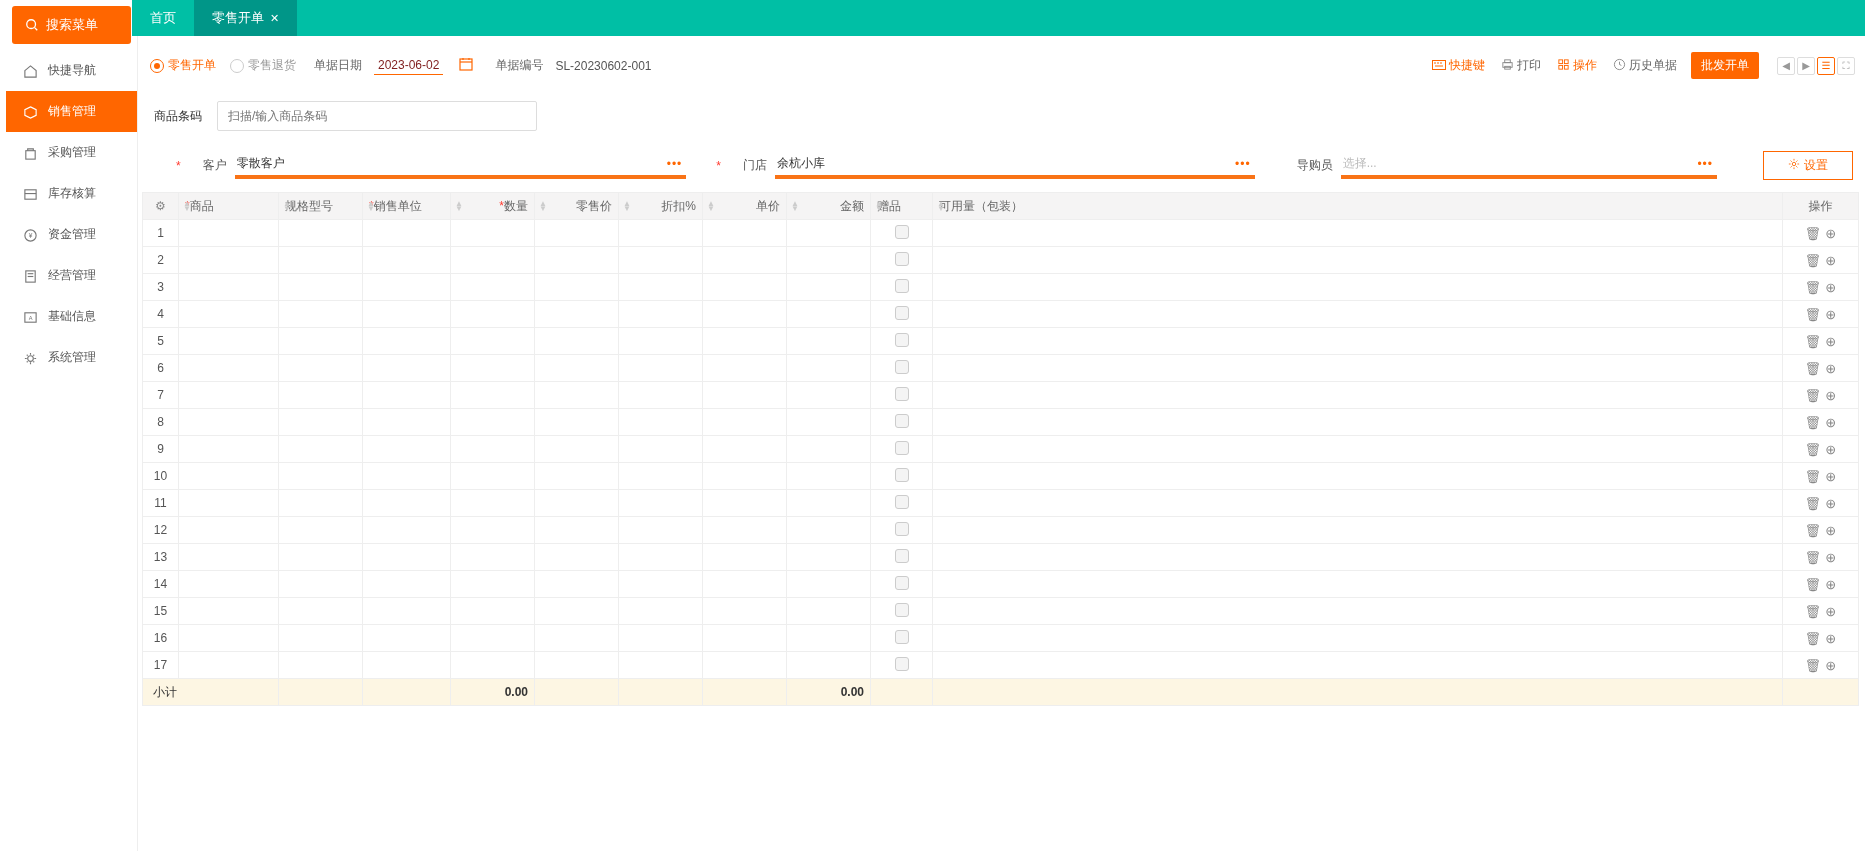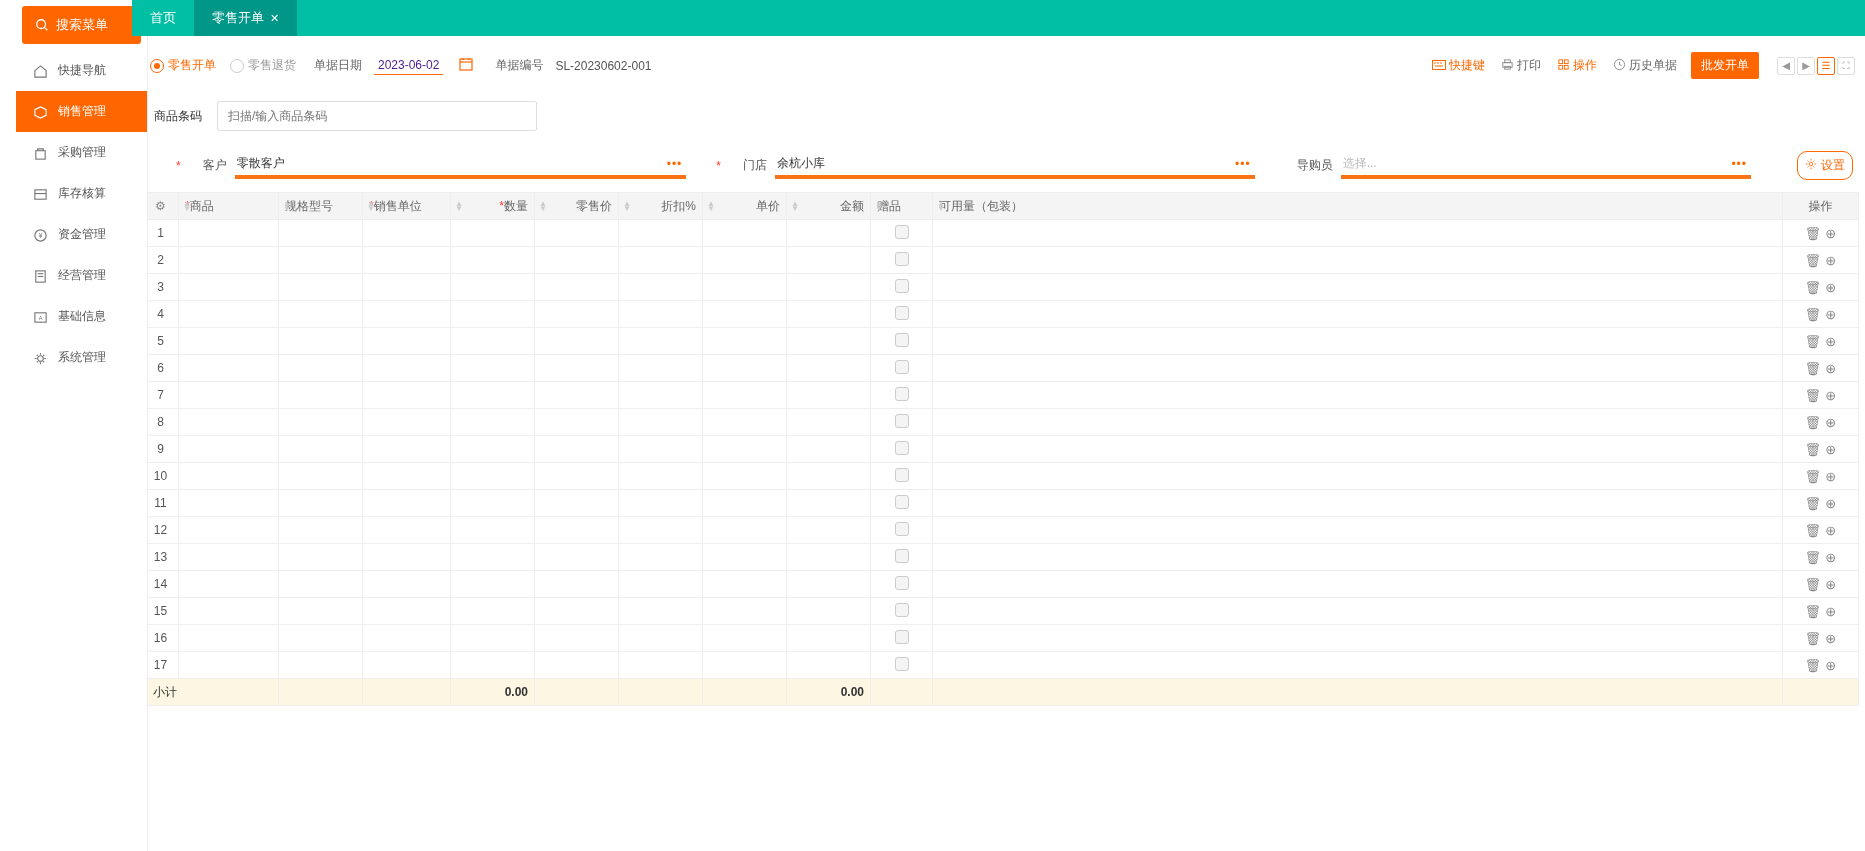--- a/index.html
+++ b/index.html
@@ -9,21 +9,21 @@
     }
     body {
       font-family: "Microsoft YaHei", Arial, sans-serif;
       font-size: 12px;
       color: #333;
       background: #fff;
     }
     
     .sidebar {
       position: fixed;
-      left: 16px;
+      left: 6px;
       top: 0;
       width: 132px;
       height: 100%;
       background: #fff;
       border-right: 1px solid #eee;
       z-index: 10;
     }
     .search-menu {
       background: #ff6600;
       color: #fff;
@@ -128,21 +128,21 @@
       color: #ff6600;
     }
     .radio-label {
       color: #999;
     }
     .doc-date-label {
       color: #666;
       margin-left: 6px;
     }
     .doc-date-value {
-      color: #4c1d95;
+      color: #7f1d1d;
       border-bottom: 1px solid #ff6600;
       padding: 2px 4px;
       margin-right: 4px;
     }
     .calendar-icon {
       color: #ff6600;
       margin-right: 10px;
     }
     .doc-no-label {
       color: #666;
@@ -253,22 +253,22 @@
     .more-dots {
       position: absolute;
       right: 4px;
       color: #ff6600;
       cursor: pointer;
       letter-spacing: 1px;
     }
     .settings-btn {
       border: 1px solid #ff6600;
       color: #ff6600;
-      border-radius: 10px;
-      padding: 5px 7px;
+      border-radius: 0;
+      padding: 5px 24px;
       display: flex;
       align-items: center;
       gap: 4px;
       cursor: pointer;
       margin-left: 8px;
     }
     
     .table-wrap {
       margin: 0 0 0 0;
     }

